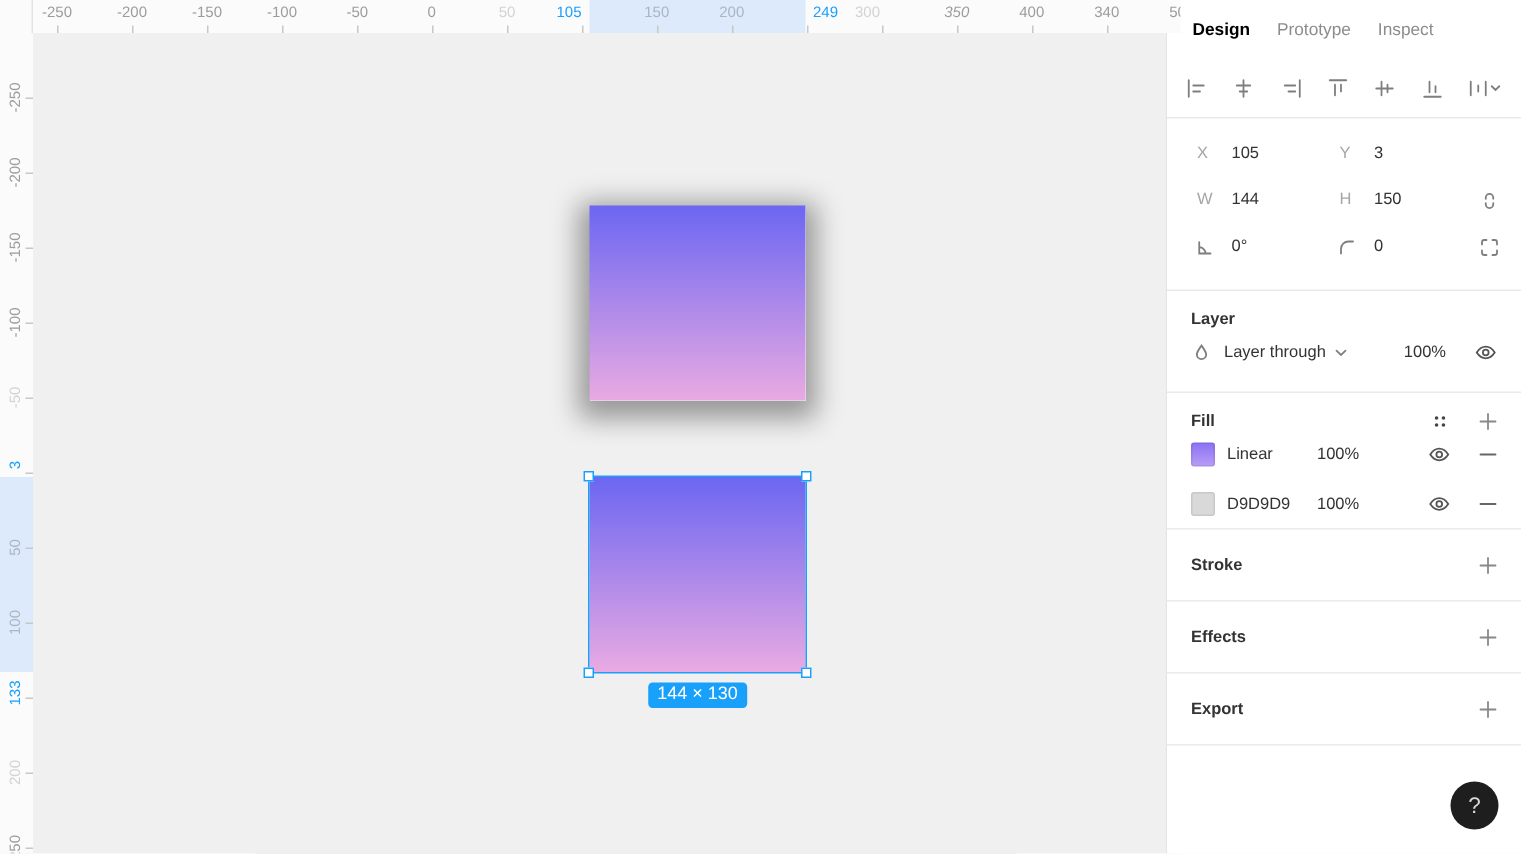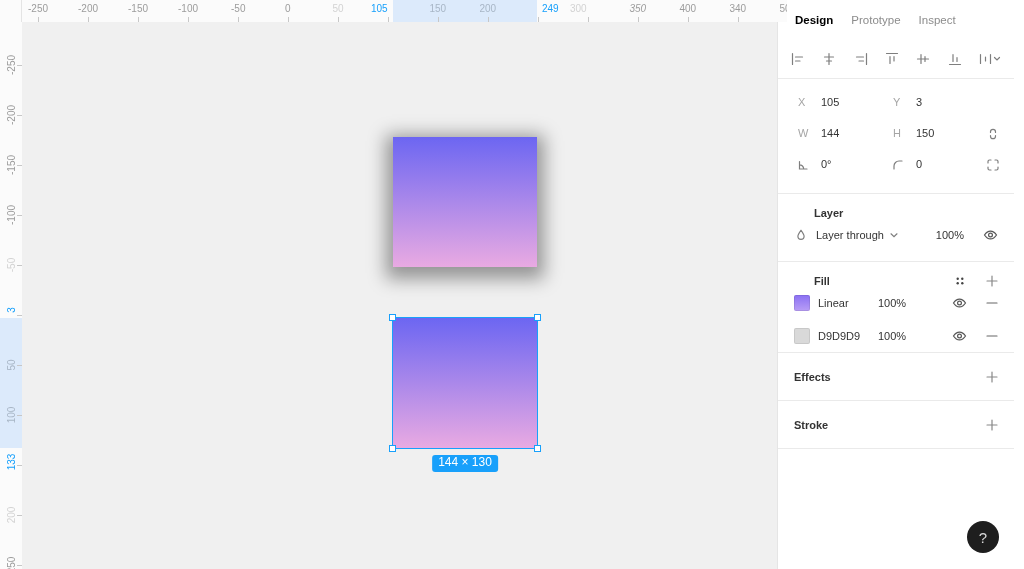--- a/index.html
+++ b/index.html
@@ -44,21 +44,21 @@
   .trow { position:relative; height:31px; }
   .trow .lab { position:absolute; left:20px; top:8px; color:#a5a5a5; }
   .trow .val { position:absolute; left:43px; top:8px; color:#333; }
   .trow .lab2 { position:absolute; left:115px; top:8px; color:#a5a5a5; }
   .trow .val2 { position:absolute; left:138px; top:8px; color:#333; }
   .trow .ric { position:absolute; right:14px; top:8px; }
   .trow .lic { position:absolute; left:18px; top:8px; }
   .trow .lic2 { position:absolute; left:113px; top:8px; }
 
   .section { border-bottom:1px solid #eaeaea; padding:0 16px; }
-  .sec-head { display:flex; align-items:center; padding-top:13px; height:24px;margin-left:20px; }
+  .sec-head { display:flex; align-items:center; padding-top:13px; height:24px; }
   .sec-title { font-weight:700; color:#333; }
   .head-icons { margin-left:auto; display:flex; align-items:center; gap:19px; }
   .prow { display:flex; align-items:center; height:33px; }
   .prow .picon { margin-right:8px; }
   .prow .ptext { color:#333; }
   .chev { margin-left:6px; }
   .opacity { margin-left:auto; color:#333; }
   .rowtools { margin-left:19px; display:flex; align-items:center; gap:19px; }
   .swatch { width:16px; height:16px; border-radius:2px; margin-right:8px; box-shadow:inset 0 0 0 1px rgba(0,0,0,0.08); }
   .swatch.grad { background:linear-gradient(180deg,#8a70f3,#b99ef6); }
@@ -314,31 +314,41 @@
             <svg width="12" height="12" viewBox="0 0 12 12" class="stroke-ic" style="stroke:#666">
                 <path d="M1 6h10"></path>
               </svg>
           </span>
         </span>
       </div>
     </div>
 
     <div class="section">
       <div class="simple-row">
+        <span class="sec-title">Stroke</span>
+        <span class="plus icon">
+          <svg width="12" height="12" viewBox="0 0 12 12" class="stroke-ic" style="stroke:#888">
+              <path d="M6 1v10M1 6h10"></path>
+            </svg>
+        </span>
+      </div>
+    </div>
+    <div class="section">
+      <div class="simple-row">
         <span class="sec-title">Effects</span>
         <span class="plus icon">
           <svg width="12" height="12" viewBox="0 0 12 12" class="stroke-ic" style="stroke:#888">
               <path d="M6 1v10M1 6h10"></path>
             </svg>
         </span>
       </div>
     </div>
     <div class="section">
       <div class="simple-row">
-        <span class="sec-title">Stroke</span>
+        <span class="sec-title">Export</span>
         <span class="plus icon">
           <svg width="12" height="12" viewBox="0 0 12 12" class="stroke-ic" style="stroke:#888">
               <path d="M6 1v10M1 6h10"></path>
             </svg>
         </span>
       </div>
     </div>
   </div>
 
   <div id="help-btn">

